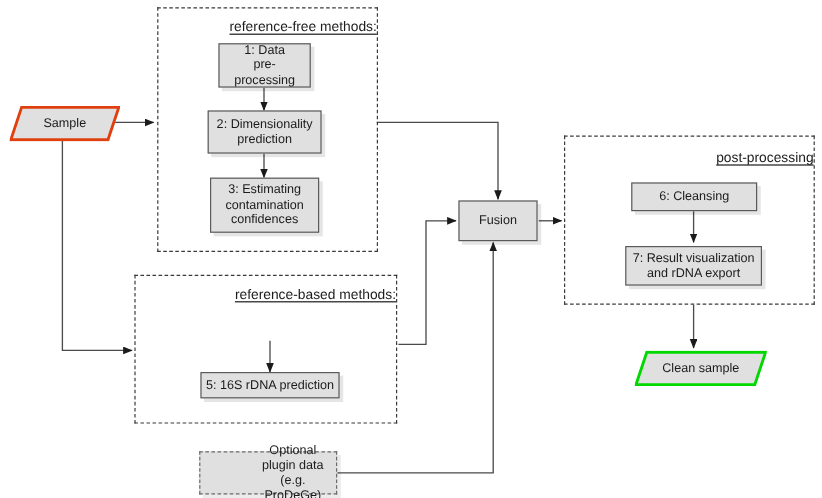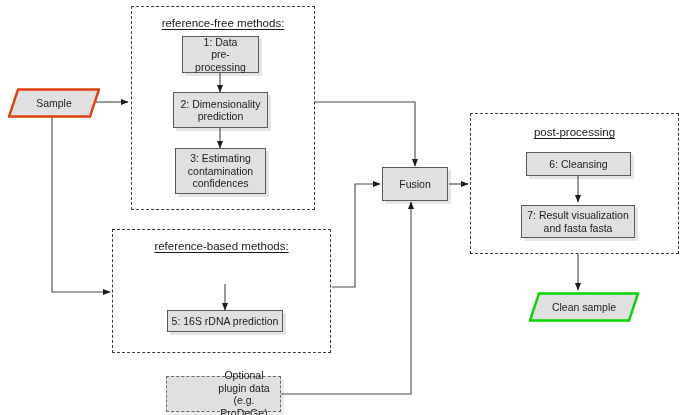--- a/index.html
+++ b/index.html
@@ -34,21 +34,21 @@
   .group {
     position: absolute;
     border: 1px dashed #3a3a3a;
     box-sizing: border-box;
     background: transparent;
   }
   .group-title {
     position: absolute;
     left: 0;
     right: 0;
-    text-align: center;
+    text-align: right;
     font-size: 11.5px;
     color: #1b1b1b;
     text-decoration: underline;
     text-underline-offset: 2px;
     white-space: nowrap;
   }
 
   
   .node {
     position: absolute;
@@ -166,21 +166,21 @@
   <div class="group" style="left:470px; top:113px; width:209px; height:141px;">
     <div class="group-title" style="top:12px;text-decoration:underline;">post-processing</div>
   </div>
 
   <div class="node" style="left:526px; top:152px; width:105px; height:24px;">
     <span class="node-label">6: Cleansing</span>
   </div>
 
   <div class="node" style="left:521px; top:205px; width:114px; height:33px;">
     <span class="node-label">7: Result visualization
-and fasta fasta</span>
+and rDNA export</span>
   </div>
 
   <div class="node plugin" style="left:166px; top:376px; width:115px; height:36px;">
     <span class="node-label">Optional plugin data
 (e.g. ProDeGe)</span>
   </div>
 
   <div class="para-wrap" style="left:8px; top:88px; width:92px; height:30px;">
     <svg class="para-shape" viewBox="0 0 92 30" preserveAspectRatio="none">
       <polygon points="10,1.5 91,1.5 82,28.5 1,28.5" fill="#e0e0e0" stroke="#e0400f" stroke-width="2.4"></polygon>

